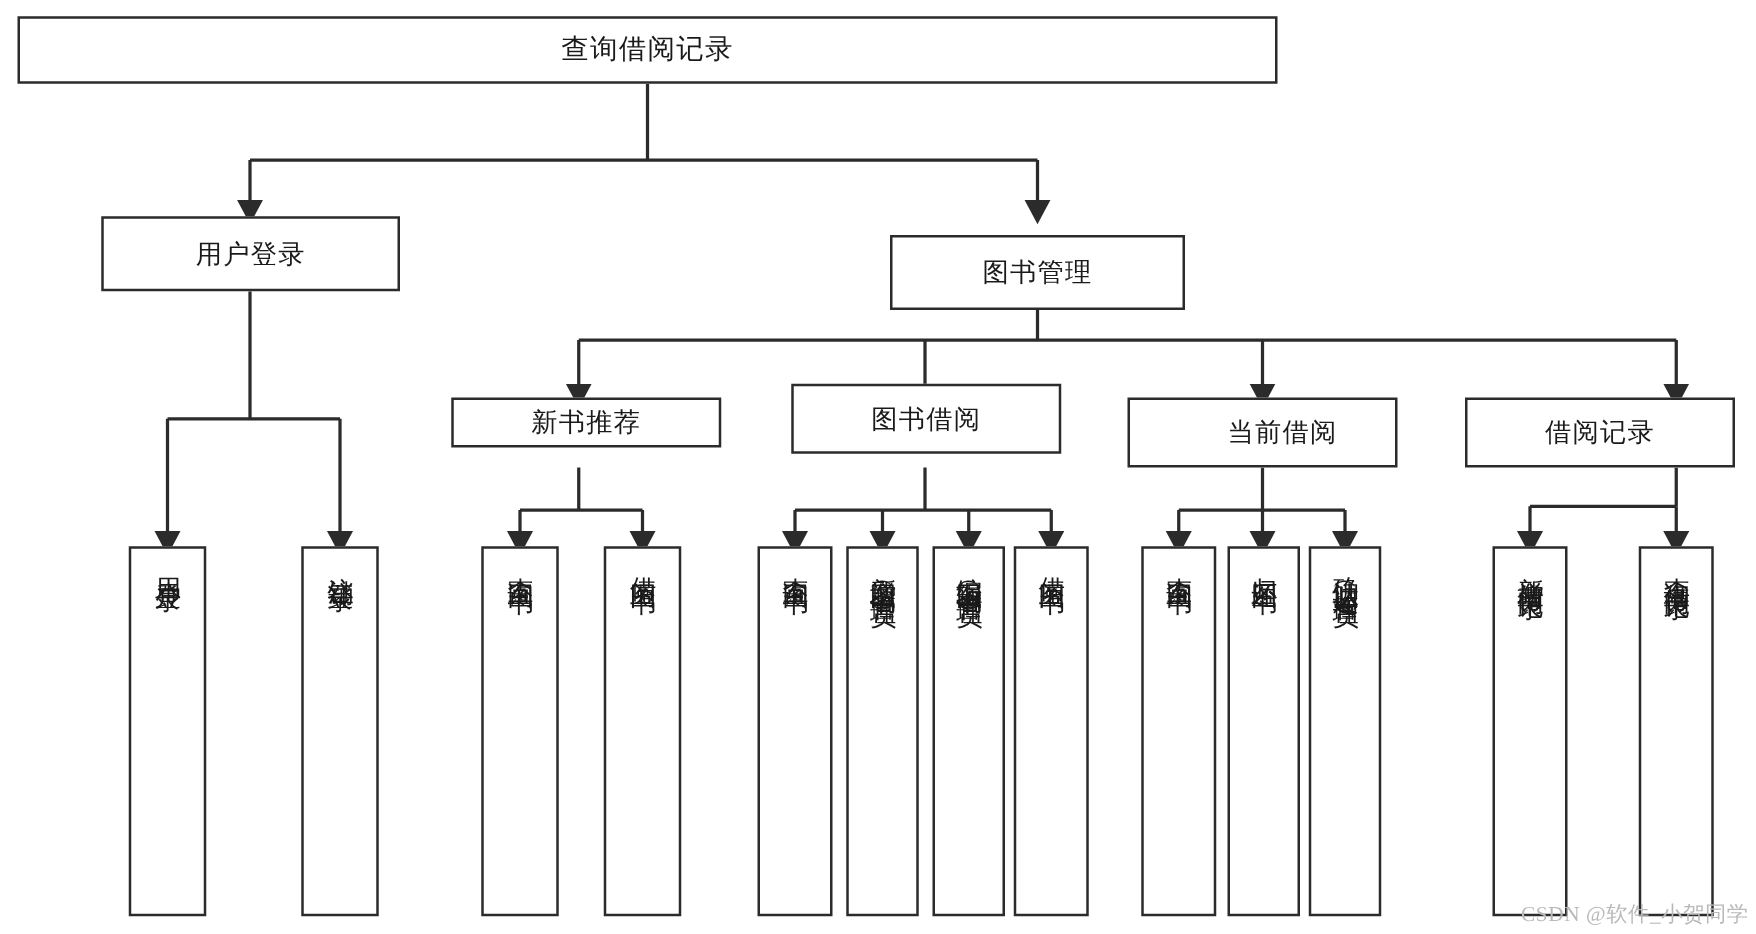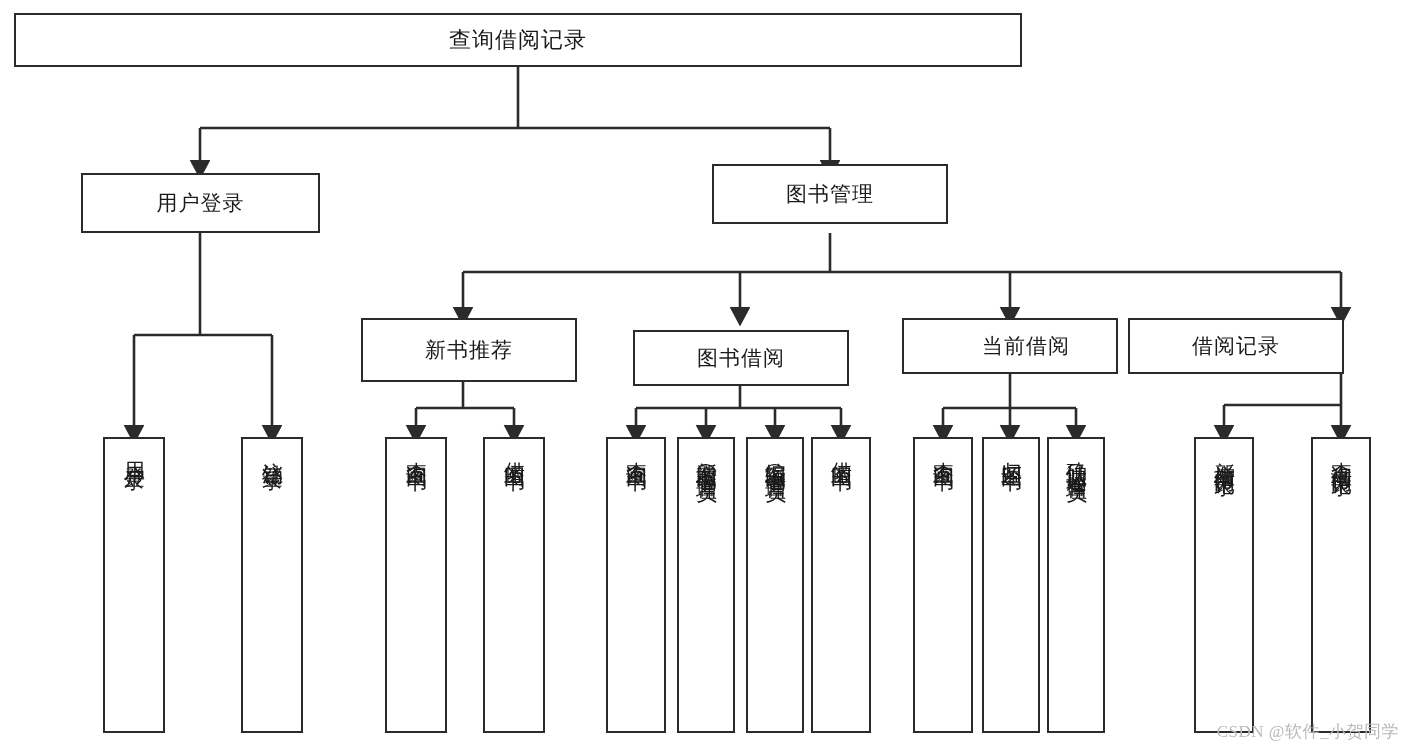--- a/index.html
+++ b/index.html
@@ -75,34 +75,34 @@
     </g>
   </svg>
 
   <div class="node root" style="left:14px;top:13px;width:1008px;height:54px;">
     <span class="cap">查询借阅记录</span>
   </div>
 
   <div class="node h" style="left:81px;top:173px;width:239px;height:60px;">
     <span class="cap">用户登录</span>
   </div>
-  <div class="node h" style="left:712px;top:164px;width:236px;height:60px;justify-content:center;">
+  <div class="node h" style="left:712px;top:188px;width:236px;height:60px;justify-content:center;">
     <span class="cap">图书管理</span>
   </div>
 
-  <div class="node h" style="left:361px;top:318px;width:216px;height:64px;">
+  <div class="node h" style="left:361px;top:318px;width:216px;height:40px;">
     <span class="cap">新书推荐</span>
   </div>
-  <div class="node h" style="left:633px;top:330px;width:216px;height:56px;">
+  <div class="node h" style="left:633px;top:307px;width:216px;height:56px;">
     <span class="cap">图书借阅</span>
   </div>
   <div class="node h" style="left:902px;top:318px;width:216px;height:56px;padding-left:32px;">
     <span class="cap">当前借阅</span>
   </div>
-  <div class="node h" style="left:1128px;top:318px;width:216px;height:56px;">
+  <div class="node h" style="left:1172px;top:318px;width:216px;height:56px;">
     <span class="cap">借阅记录</span>
   </div>
 
   <div class="node v" style="left:103px;top:437px;width:62px;height:296px;">
     <span class="cap">用户登录</span>
   </div>
   <div class="node v" style="left:241px;top:437px;width:62px;height:296px;">
     <span class="cap">注销登录</span>
   </div>
 

